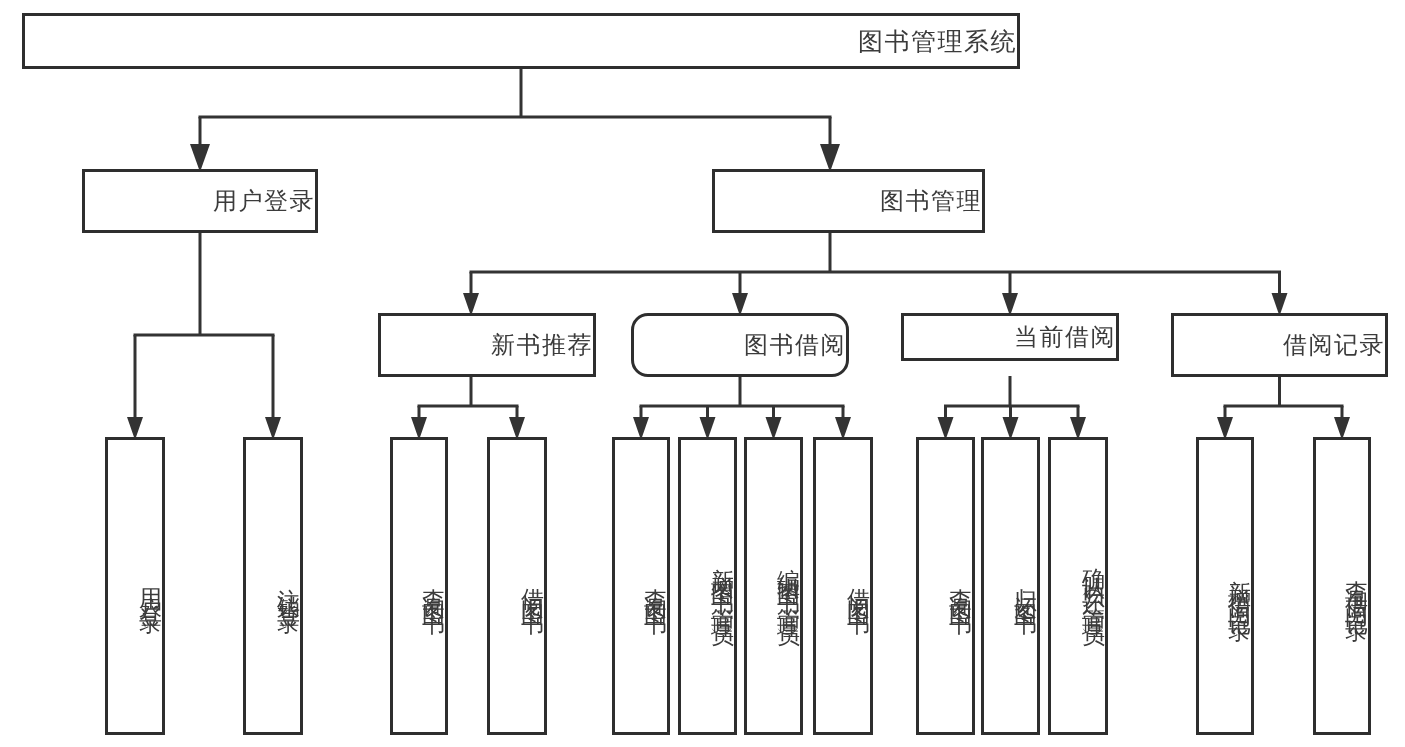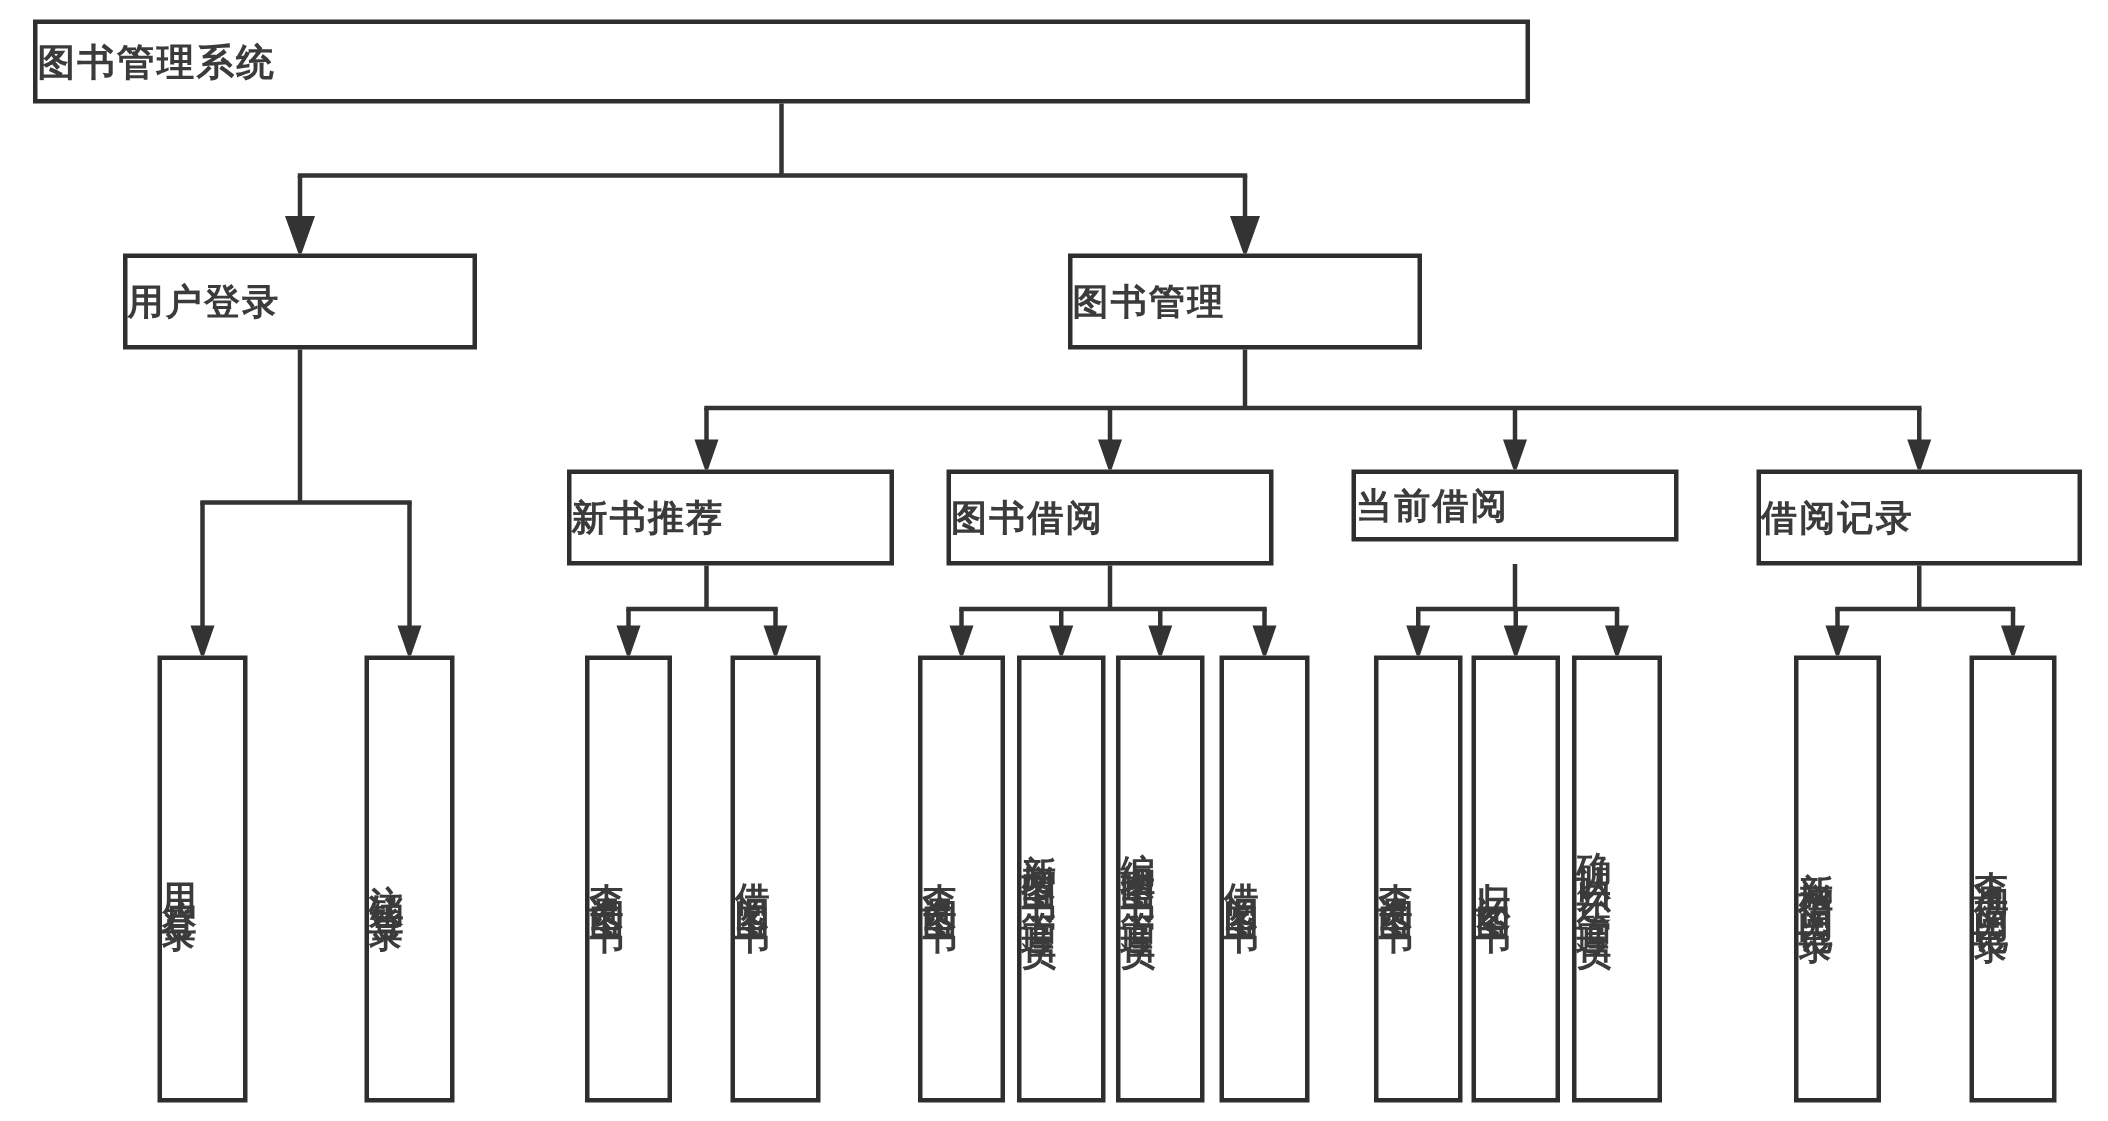--- a/index.html
+++ b/index.html
@@ -20,24 +20,23 @@
     width: 1405px;
     height: 747px;
     pointer-events: none;
   }
   .node {
     position: absolute;
     background: var(--bg-color, #ffffff);
     border: 3px solid var(--border-color, #2e2e2e);
     display: flex;
     align-items: center;
-    justify-content: flex-start;
+    justify-content: flex-end;
     color: var(--text-color, #3b3b3b);
     z-index: 2;
-    font-weight: bold;
   }
   .node.horizontal .node-label {
     font-size: 24px;
     letter-spacing: 1.5px;
     white-space: nowrap;
   }
   .node[data-name="node-system-root"] .node-label {
     font-size: 25px;
   }
   .node.vertical .node-label {
@@ -118,27 +117,27 @@
       <line x1="1342" y1="406" x2="1342" y2="418" stroke="#333333" stroke-width="3" data-name="connector-segment"></line>
       <polygon points="1334,417 1350,417 1342,440" fill="#333333" data-name="arrowhead-icon"></polygon>
     </svg>
   <div id="nodes" data-name="diagram-nodes">
       <div class="node horizontal" data-name="node-system-root" style="left: 22px; top: 13px; width: 998px; height: 56px;">
         <span class="node-label" data-name="node-label-system-root">图书管理系统</span>
       </div>
       <div class="node horizontal" data-name="node-user-login-module" style="left: 82px; top: 169px; width: 236px; height: 64px;">
         <span class="node-label" data-name="node-label-user-login-module">用户登录</span>
       </div>
-      <div class="node horizontal" data-name="node-book-management" style="left: 712px; top: 169px; width: 236px; height: 64px;">
+      <div class="node horizontal" data-name="node-book-management" style="left: 712px; top: 169px; width: 273px; height: 64px;">
         <span class="node-label" data-name="node-label-book-management">图书管理</span>
       </div>
       <div class="node horizontal" data-name="node-new-book-recommend" style="left: 378px; top: 313px; width: 218px; height: 64px;">
         <span class="node-label" data-name="node-label-new-book-recommend">新书推荐</span>
       </div>
-      <div class="node horizontal" data-name="node-book-borrowing" style="left: 631px; top: 313px; width: 218px; height: 64px;">
+      <div class="node horizontal" data-name="node-book-borrowing" style="left: 631px; top: 313px; width: 218px; height: 64px; border-radius: 17px;">
         <span class="node-label" data-name="node-label-book-borrowing">图书借阅</span>
       </div>
       <div class="node horizontal" data-name="node-current-borrowing" style="left: 901px; top: 313px; width: 218px; height: 48px;">
         <span class="node-label" data-name="node-label-current-borrowing">当前借阅</span>
       </div>
       <div class="node horizontal" data-name="node-borrowing-records" style="left: 1171px; top: 313px; width: 217px; height: 64px;">
         <span class="node-label" data-name="node-label-borrowing-records">借阅记录</span>
       </div>
       <div class="node vertical" data-name="node-user-login-leaf" style="left: 105px; top: 437px; width: 60px; height: 298px;">
         <span class="node-label" data-name="node-label-user-login-leaf">用户登录</span>

